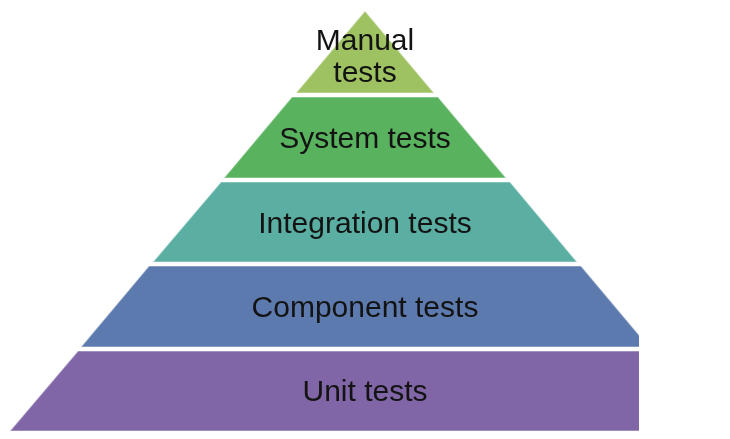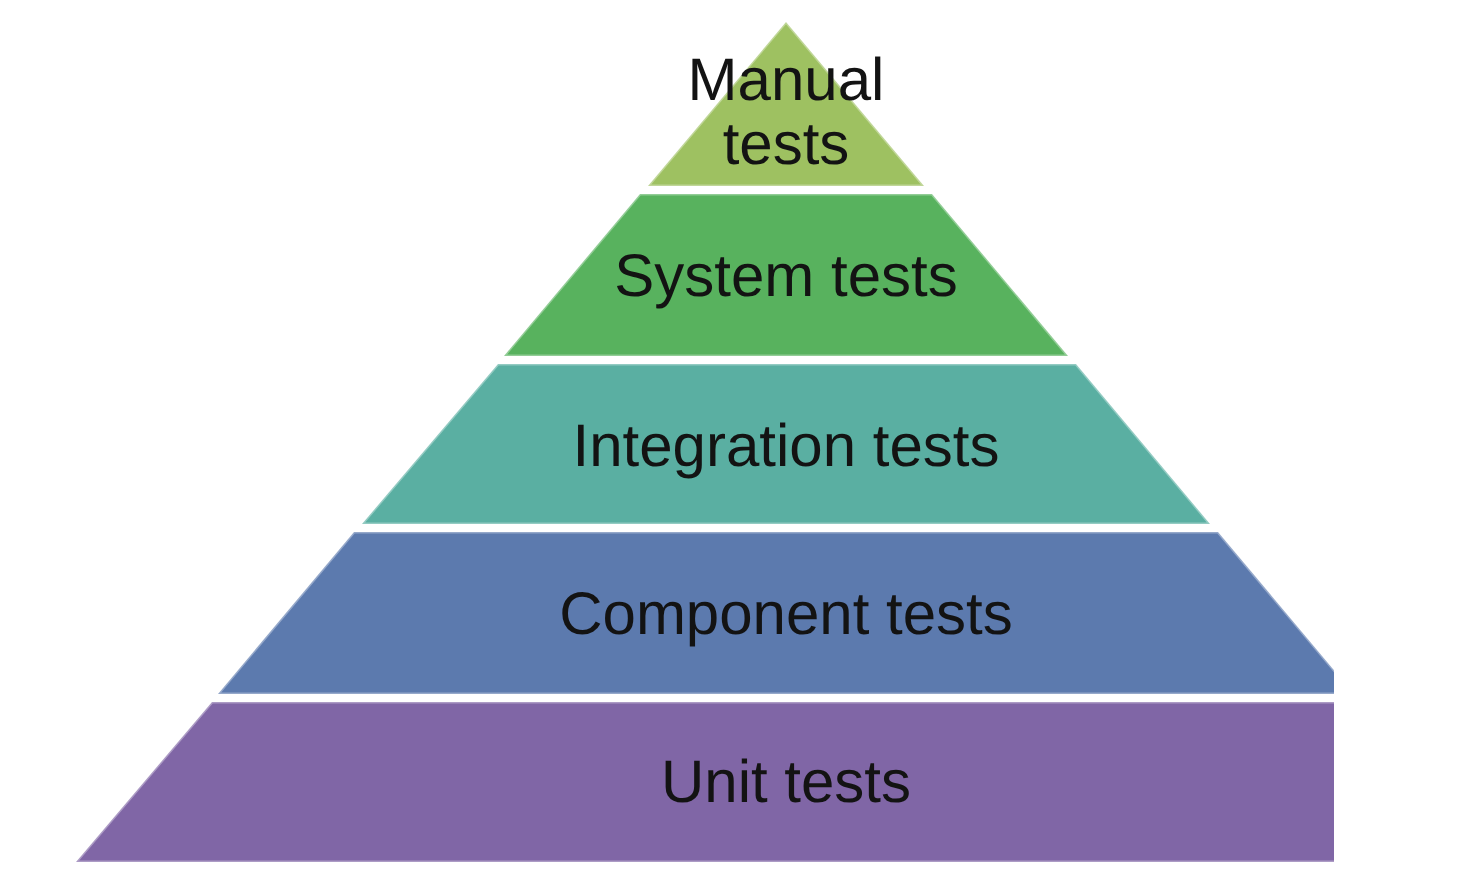--- a/index.html
+++ b/index.html
@@ -6,21 +6,20 @@
     margin: 0;
     padding: 0;
     background: #ffffff;
   }
   .stage {
     position: relative;
     width: 639px;
     height: 439px;
     background: #ffffff;
     overflow: hidden;
-    margin-left: 28px;
   }
   svg text.layer-label {
     font-family: "Liberation Sans", "DejaVu Sans", sans-serif;
     font-size: 30px;
     fill: #131313;
     text-anchor: middle;
   }
   svg polygon.layer-shape {
     stroke: rgba(255,255,255,0.35);
     stroke-width: 1.5;

